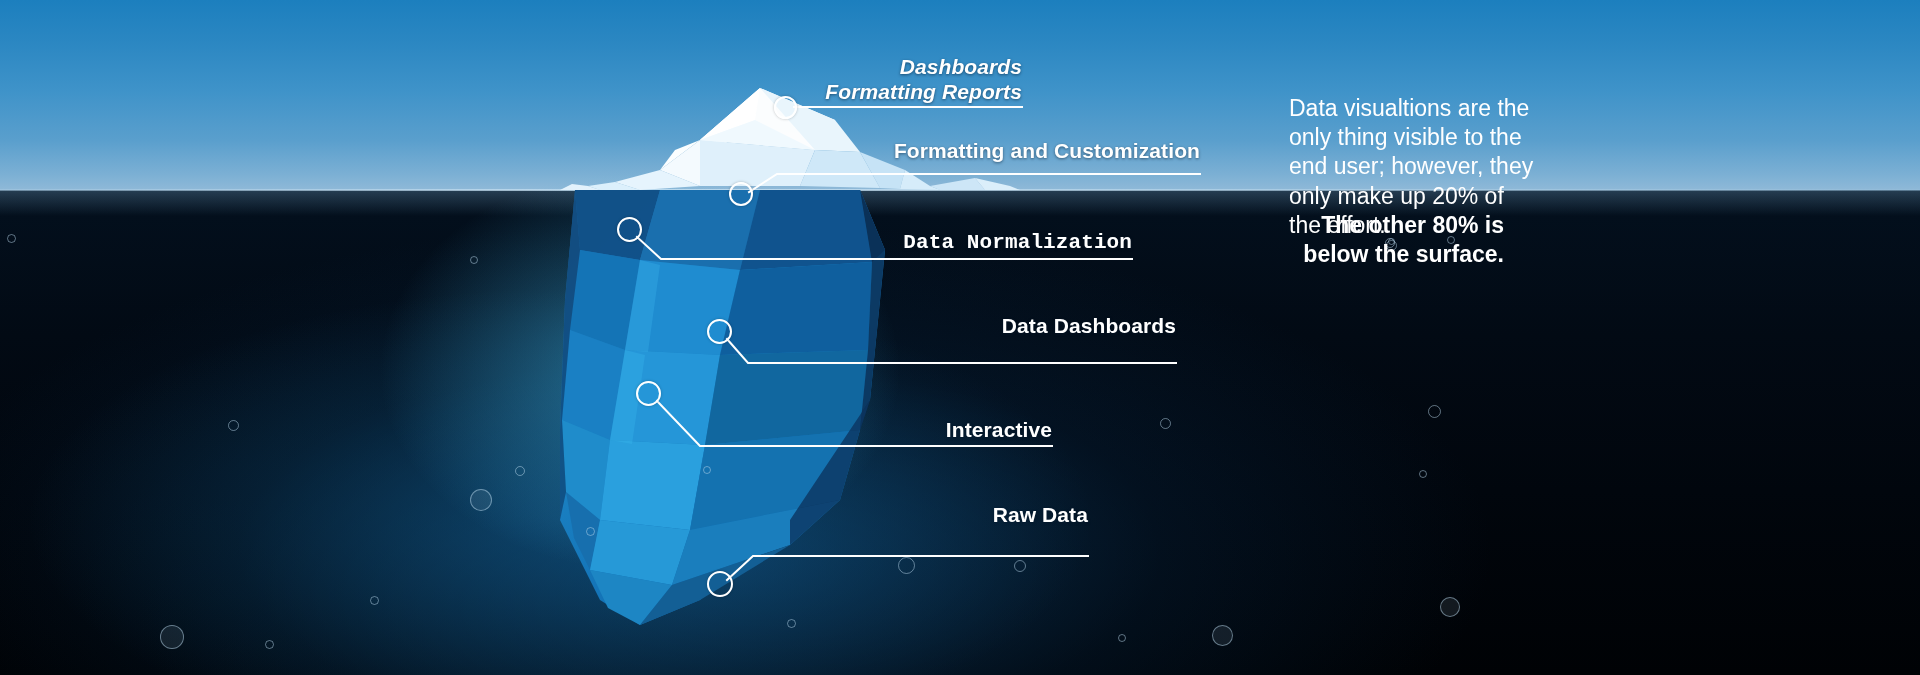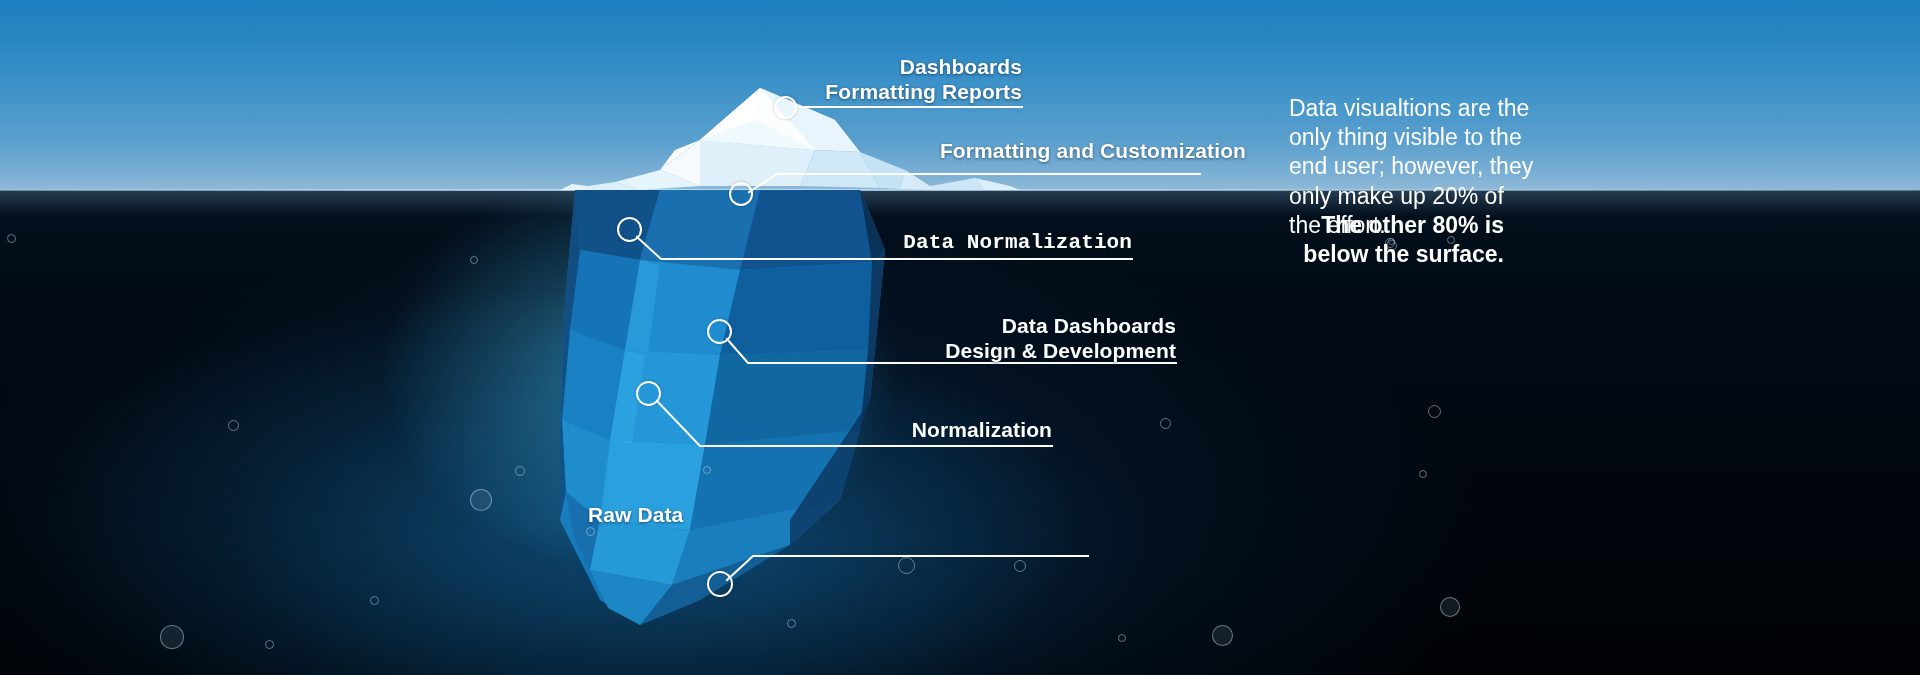--- a/index.html
+++ b/index.html
@@ -165,53 +165,52 @@
     </g>
   </svg>
 
   <div class="marker" style="left:774px; top:96px;  width:19px; height:19px;"></div>
   <div class="marker" style="left:729px; top:182px; width:20px; height:20px;"></div>
   <div class="marker" style="left:617px; top:217px; width:21px; height:21px;"></div>
   <div class="marker" style="left:707px; top:319px; width:21px; height:21px;"></div>
   <div class="marker" style="left:636px; top:381px; width:21px; height:21px;"></div>
   <div class="marker" style="left:707px; top:571px; width:22px; height:22px;"></div>
 
-  <div class="callout" style="left:722px; top:55px; width:300px; text-align:right;">
+  <div class="callout" style="left:722px; top:55px; width:300px; text-align:right;font-style:italic;">
     <div class="txt" style="font-size:21px;">
       <span>Dashboards</span>
       <span class="l2">Formatting Reports</span>
     </div>
   </div>
 
-  <div class="callout" style="left:700px; top:139px; width:500px; text-align:right;padding-left:46px;">
+  <div class="callout" style="left:700px; top:139px; width:500px; text-align:right;">
     <div class="txt" style="font-size:21px;">
       <span>Formatting and Customization</span>
     </div>
   </div>
 
   <div class="callout" style="left:632px; top:231px; width:500px; text-align:right;font-family:Liberation Mono, monospace;">
     <div class="txt" style="font-size:21px;">
       <span>Data Normalization</span>
     </div>
   </div>
 
   <div class="callout" style="left:676px; top:314px; width:500px; text-align:right;">
     <div class="txt" style="font-size:21px;">
       <span>Data Dashboards</span>
-      <span class="l2">Design &amp; Development</span>
     </div>
   </div>
 
   <div class="callout" style="left:552px; top:418px; width:500px; text-align:right;">
     <div class="txt" style="font-size:21px;">
-      <span>Normalization</span>
-    </div>
-  </div>
-
-  <div class="callout" style="left:588px; top:503px; width:500px; text-align:left;">
+      <span>Interactive</span>
+    </div>
+  </div>
+
+  <div class="callout" style="left:588px; top:503px; width:500px; text-align:right;">
     <div class="txt" style="font-size:21px;">
       <span>Raw Data</span>
     </div>
   </div>
 
   <div class="note" style="left:1289px; top:94px; width:245px;">Data visualtions are the only thing visible to the end user; however, they only make up 20% of the effort.</div>
 
   <div class="note bold" style="left:1289px; top:211px; width:215px;">The other 80% is below the surface.</div>
 
 </div>

